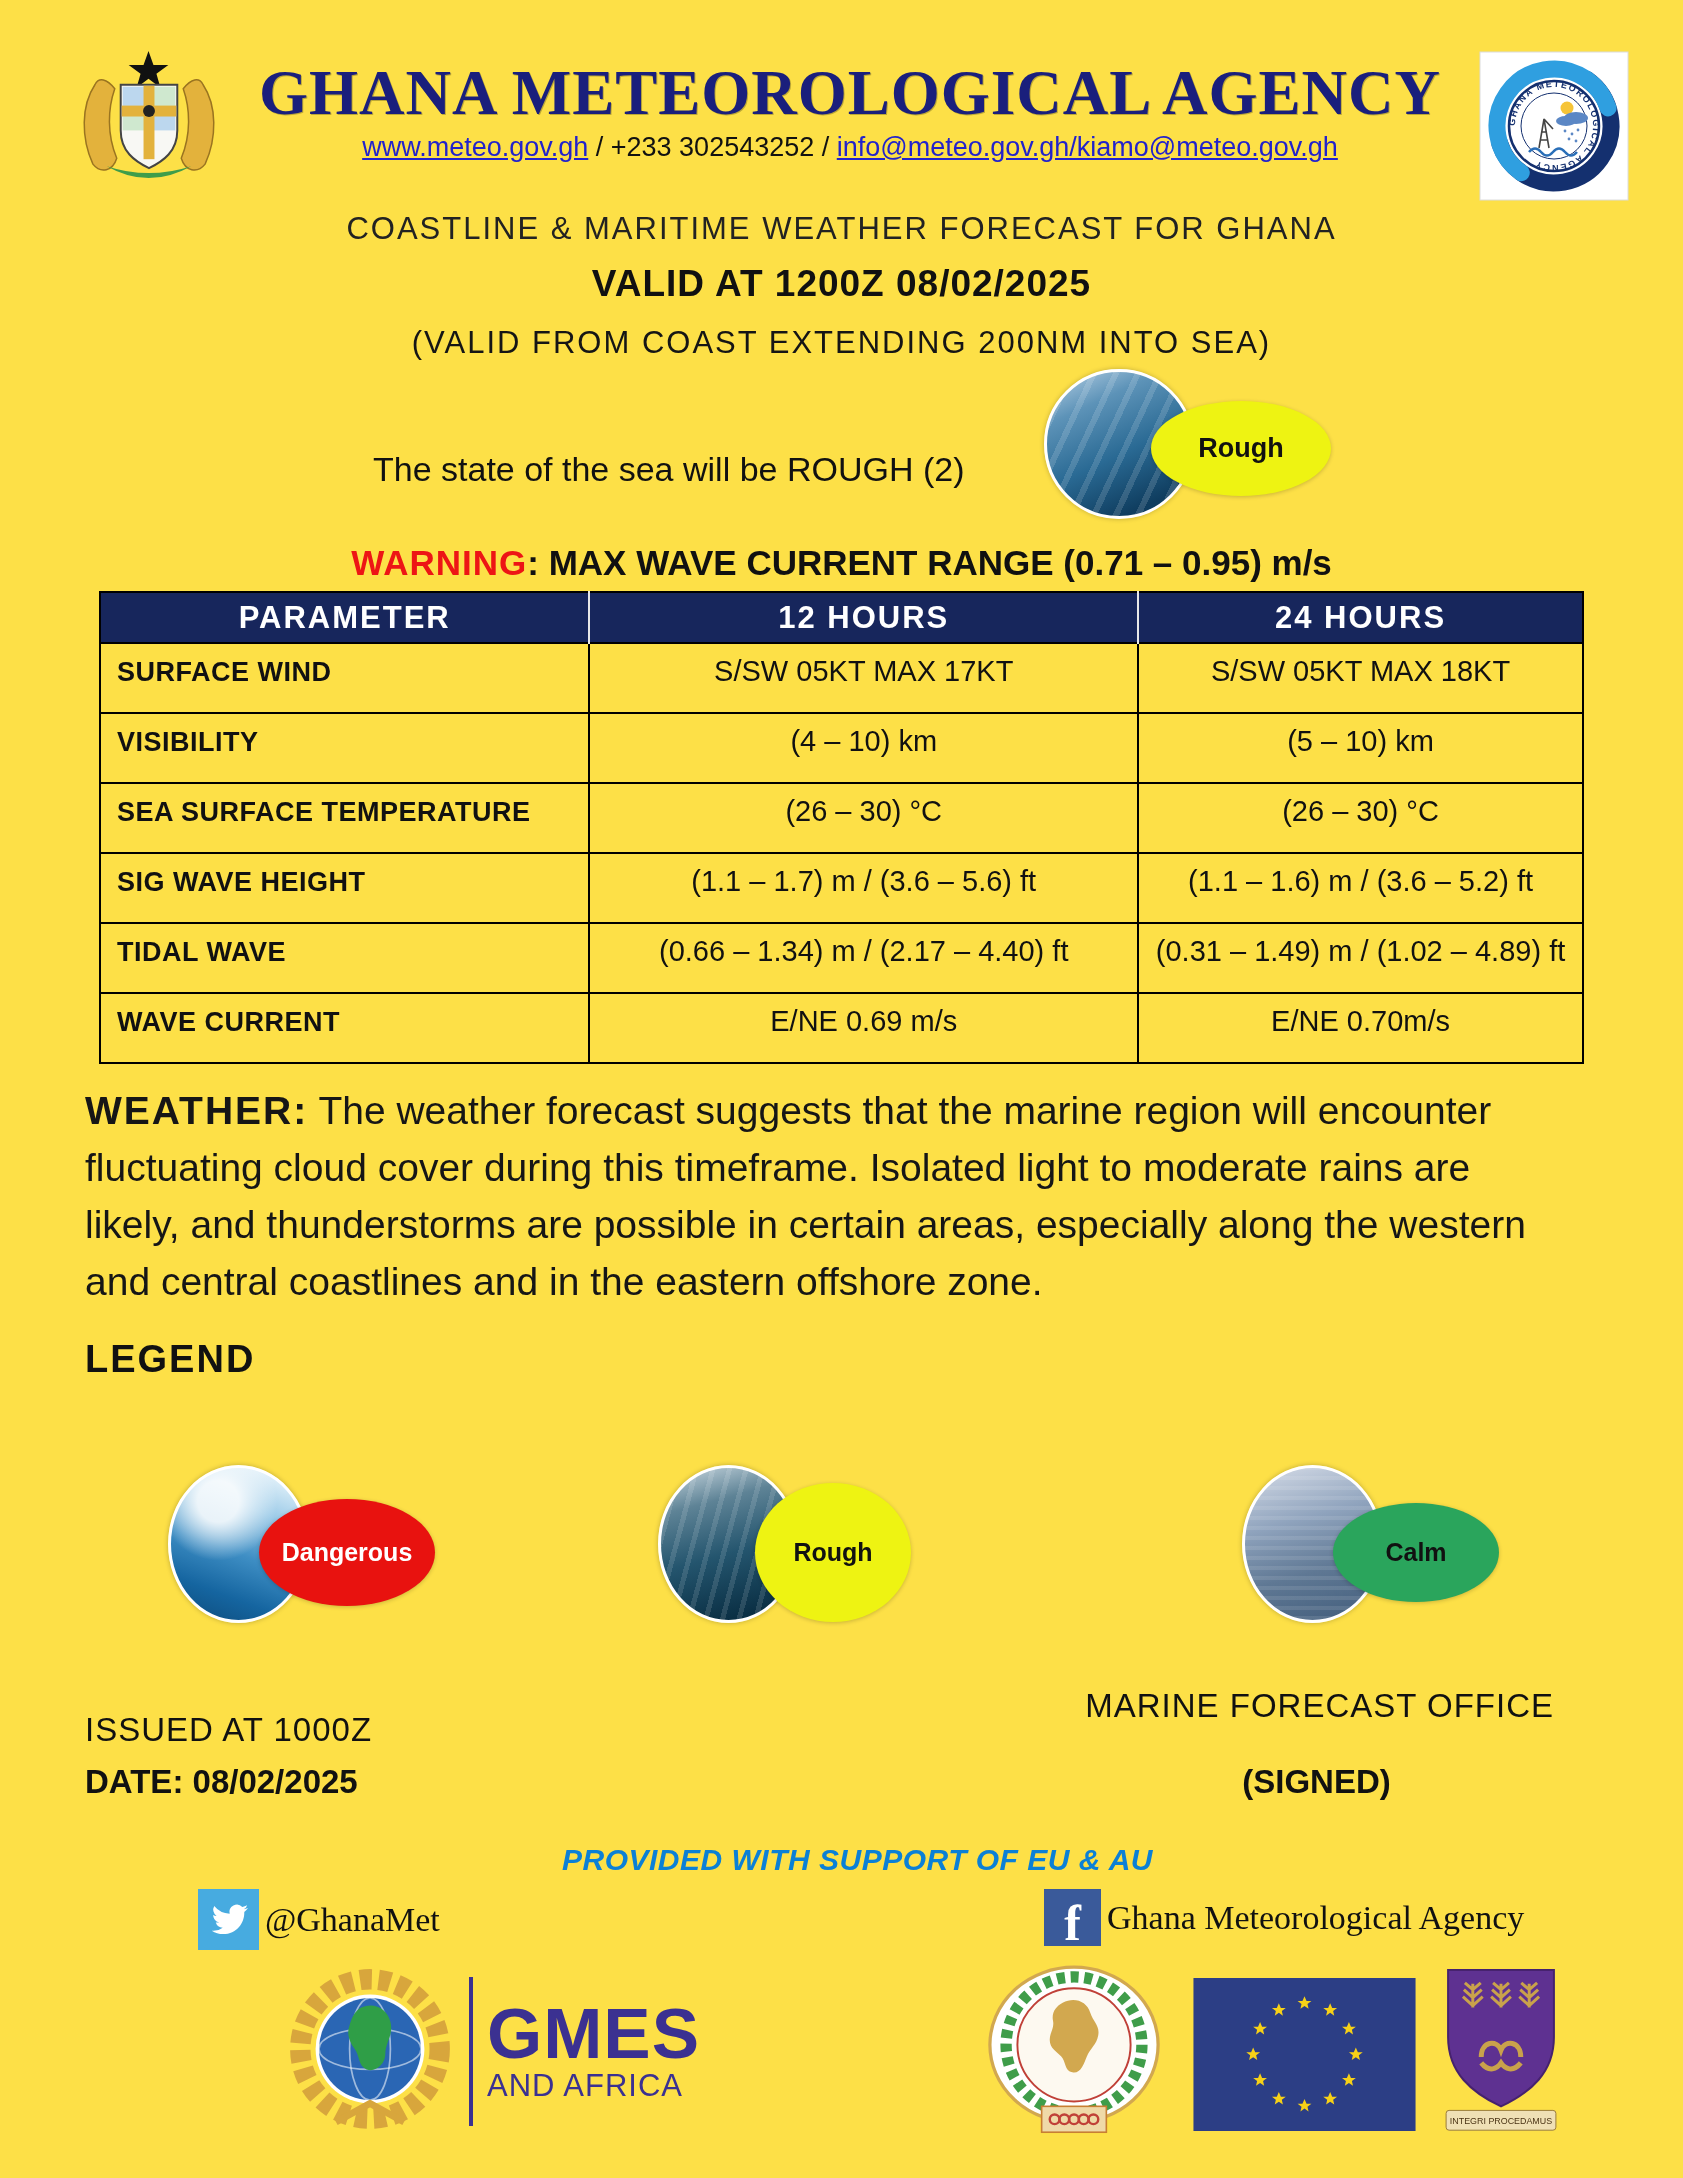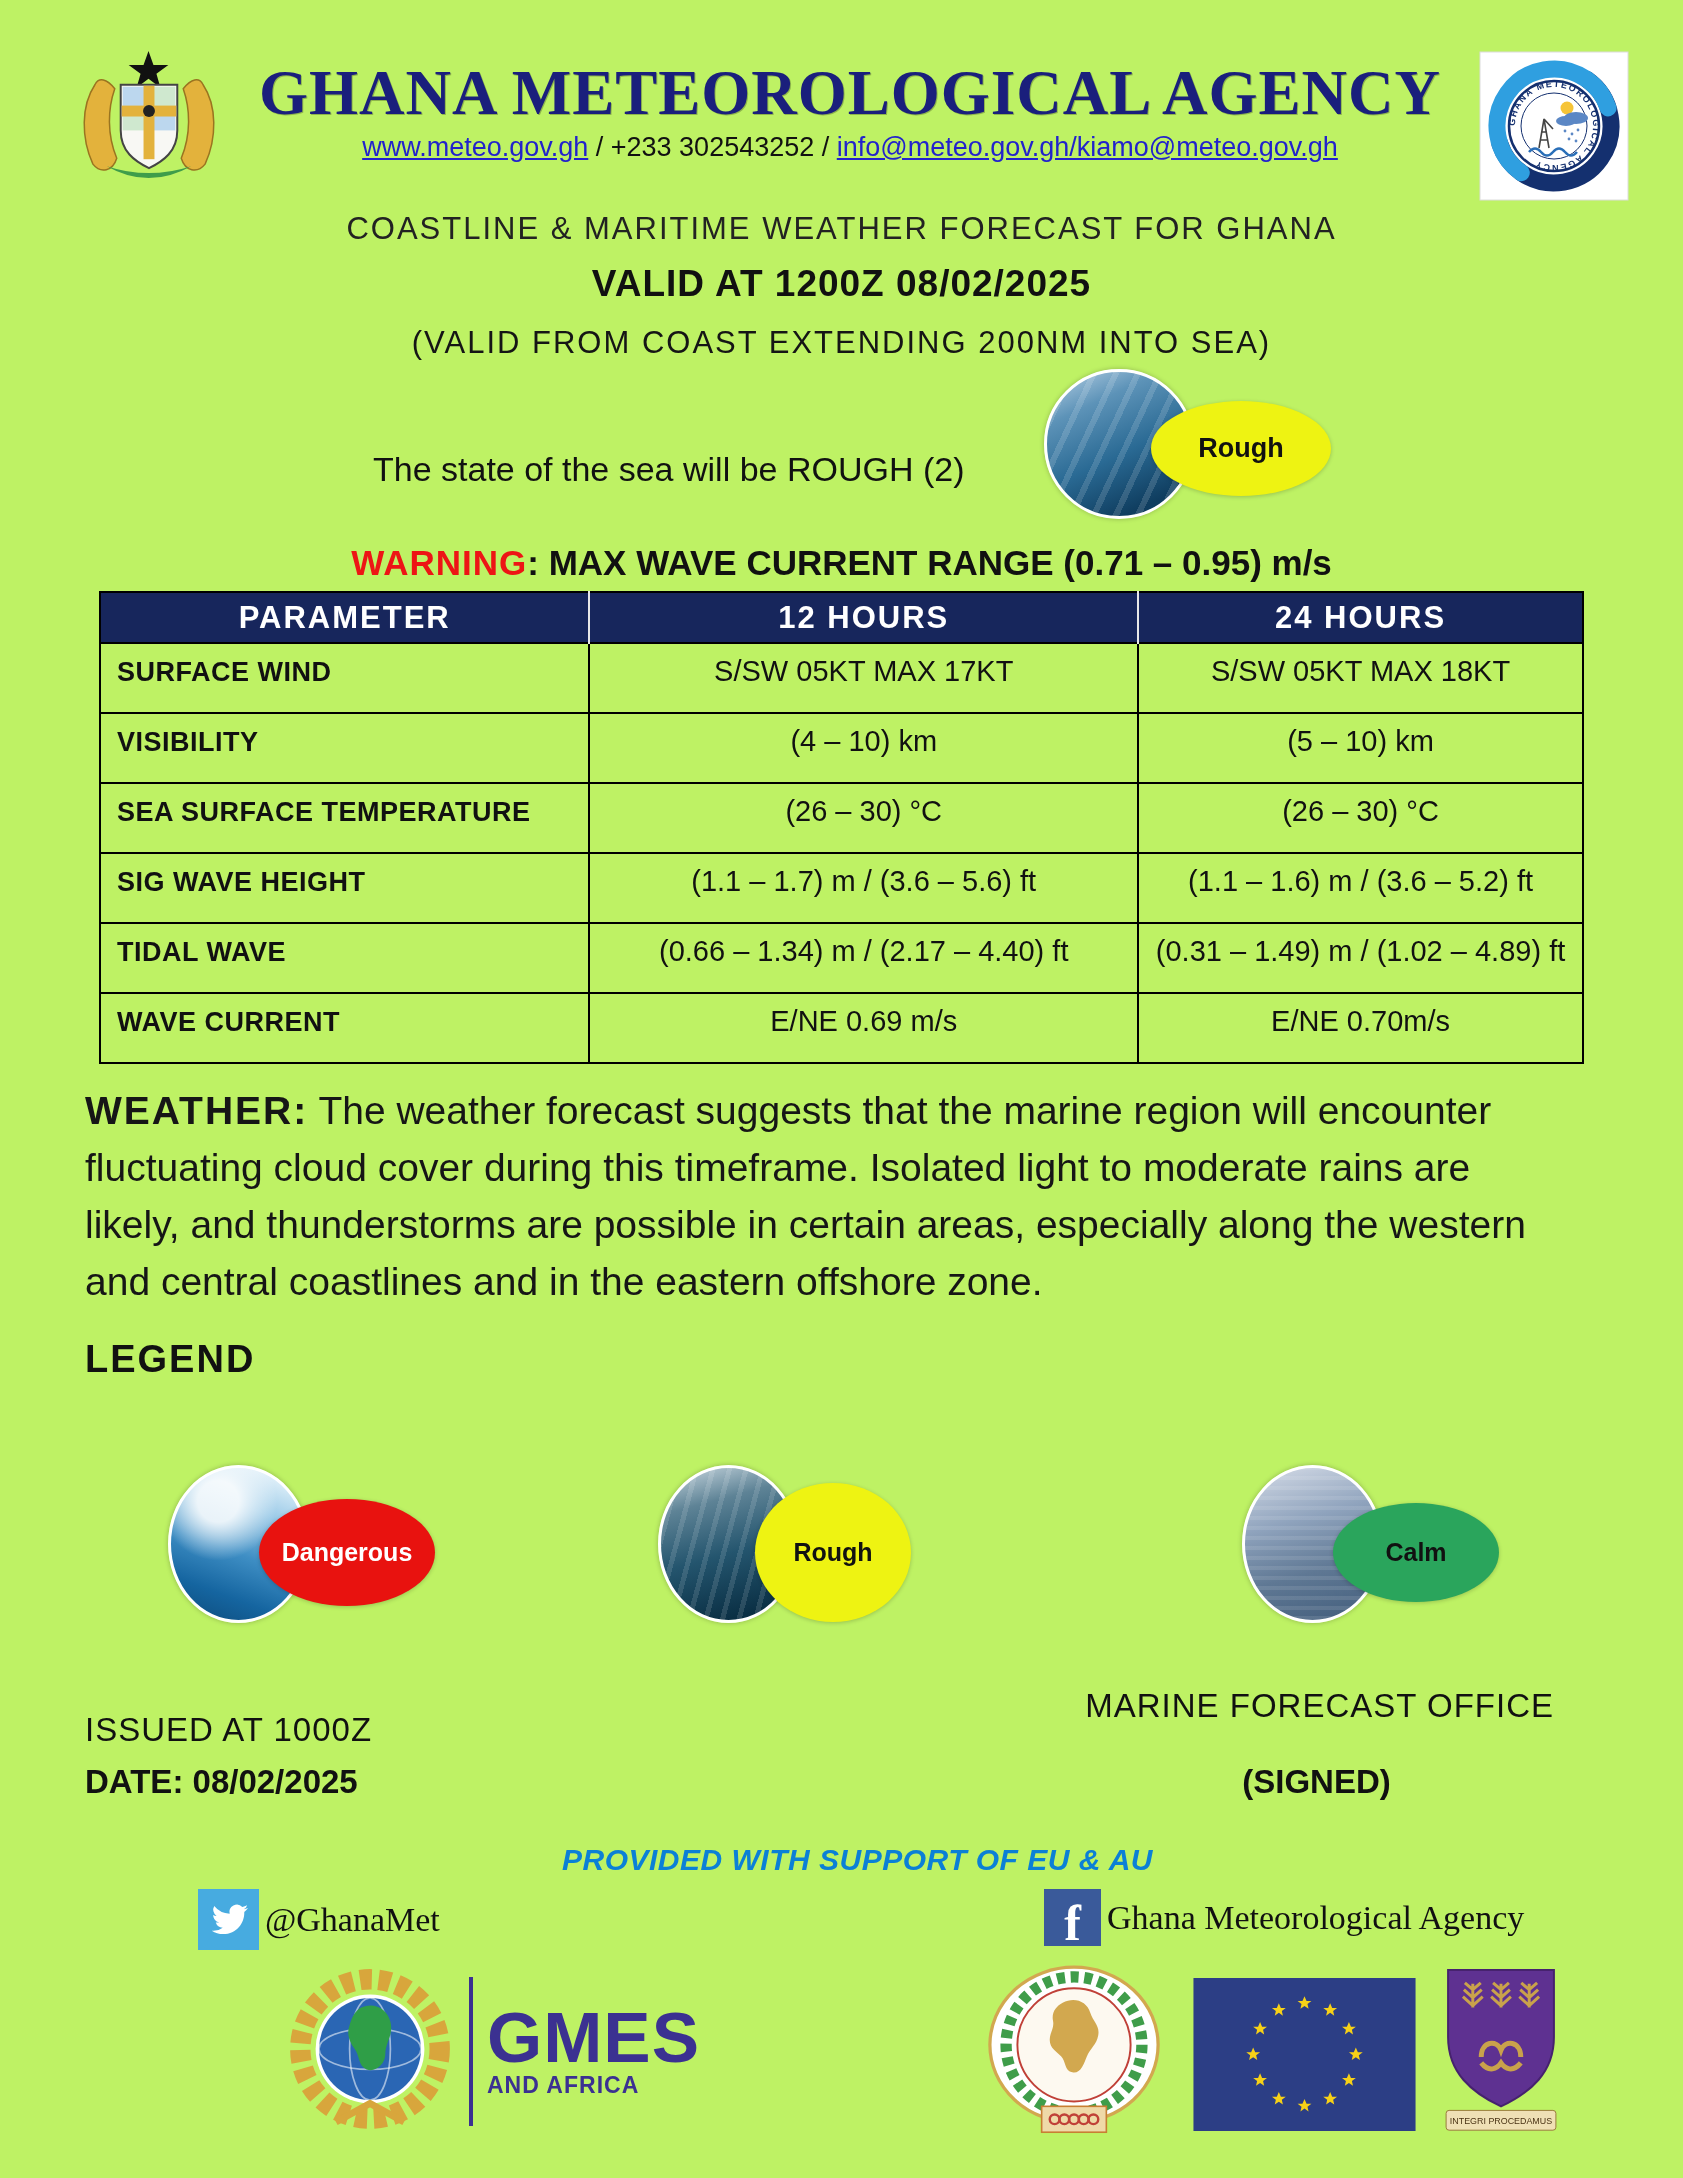--- a/index.html
+++ b/index.html
@@ -1,18 +1,18 @@
 <!DOCTYPE html>
 <html style="--title-navy: #1a1f7c; --link-blue: #2222cc; --table-header-navy: #17265c; --warning-red: #ed1515; --support-blue: #0b80d6; --badge-red: #e8120f; --badge-yellow: #eef312; --badge-green: #2aa55c; --twitter-blue: #47abe0; --facebook-blue: #3a5a9a; --gmes-purple: #3b3191; --eu-blue: #2c3e85; --eu-star-gold: #f7d117; --crest-purple: #5e3191; --gold: #d8a63c;"><head>
 <meta charset="utf-8">
 <style>
   * { margin:0; padding:0; box-sizing:border-box; }
   html,body { background:#fff; }
   .page {
-    position:relative; width:1683px; height:2178px; background:#bef264;
+    position:relative; width:1683px; height:2178px; background:#fde047;
     font-family:"Liberation Sans", sans-serif; color:#111; overflow:hidden;
   }
   
   .header { display:flex; align-items:flex-start; padding:51px 54px 0 77px; }
   .header-mid { flex:1; padding-top:6px; }
   .agency-title {
     text-align:center; font-family:"Liberation Serif", serif; font-weight:bold;
     font-size:63px; letter-spacing:1px; color:var(--title-navy,#1a1f7c);
     text-shadow:1px 1px 0 rgba(0,0,0,.25); white-space:nowrap;
   }
@@ -99,21 +99,21 @@
   .twitter-icon { width:61px; height:61px; background:var(--twitter-blue,#47abe0);
     display:flex; align-items:center; justify-content:center; }
   .facebook-icon { width:57px; height:57px; background:var(--facebook-blue,#3a5a9a); color:#fff;
     font-family:"Liberation Serif", serif; font-weight:bold; font-size:50px;
     display:flex; align-items:center; justify-content:center; padding-top:10px; }
 
   .logos-row { position:relative; height:188px; margin-top:6px; }
   .gmes-block { position:absolute; left:285px; top:0; display:flex; align-items:center; gap:14px; }
   .gmes-divider { width:4px; height:149px; background:var(--gmes-purple,#3b3191); }
   .gmes-text .l1 { font-size:71px; font-weight:bold; color:var(--gmes-purple,#3b3191); letter-spacing:1px; line-height:69px; }
-  .gmes-text .l2 { font-size:23px; font-weight:bold; color:var(--gmes-purple,#3b3191); letter-spacing:1px; }
+  .gmes-text .l2 { font-size:31px; font-weight:normal; color:var(--gmes-purple,#3b3191); letter-spacing:1px; }
   .au-logo  { position:absolute; left:985px; top:0; }
   .eu-flag  { position:absolute; left:1193px; top:14px; }
   .ug-crest { position:absolute; left:1434px; top:0; }
 </style>
 </head>
 <body>
 
 <div class="page">
 
   <div class="header">

